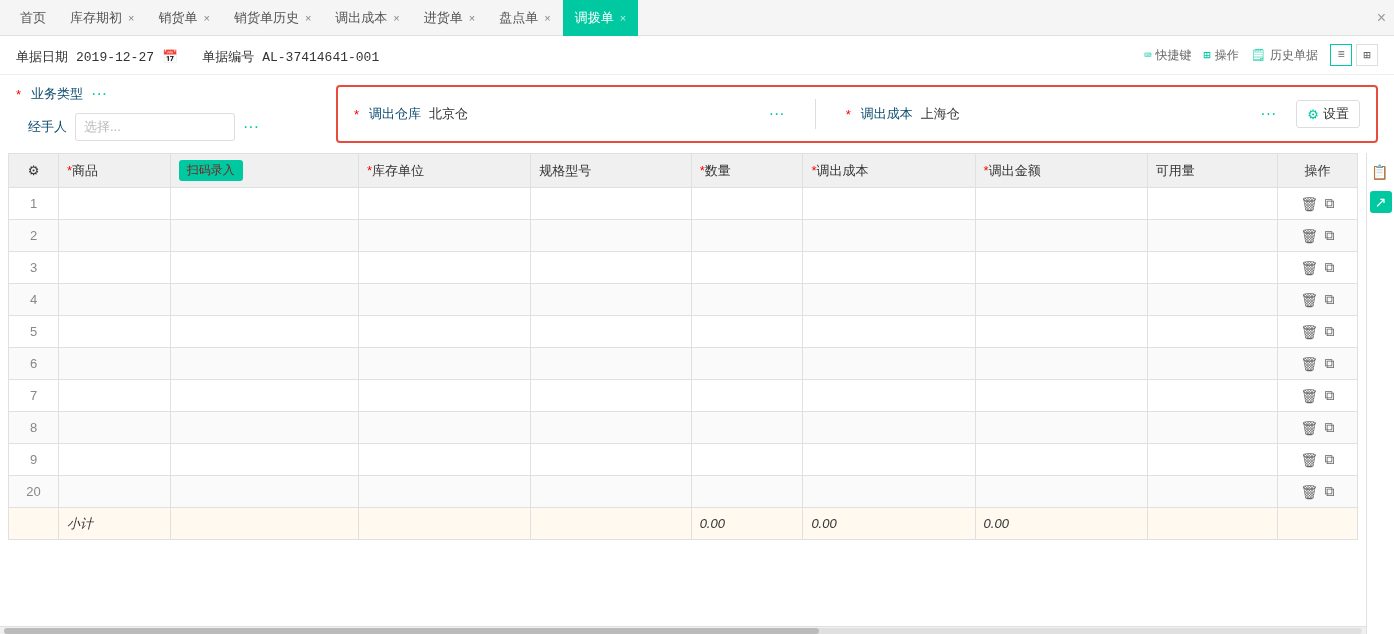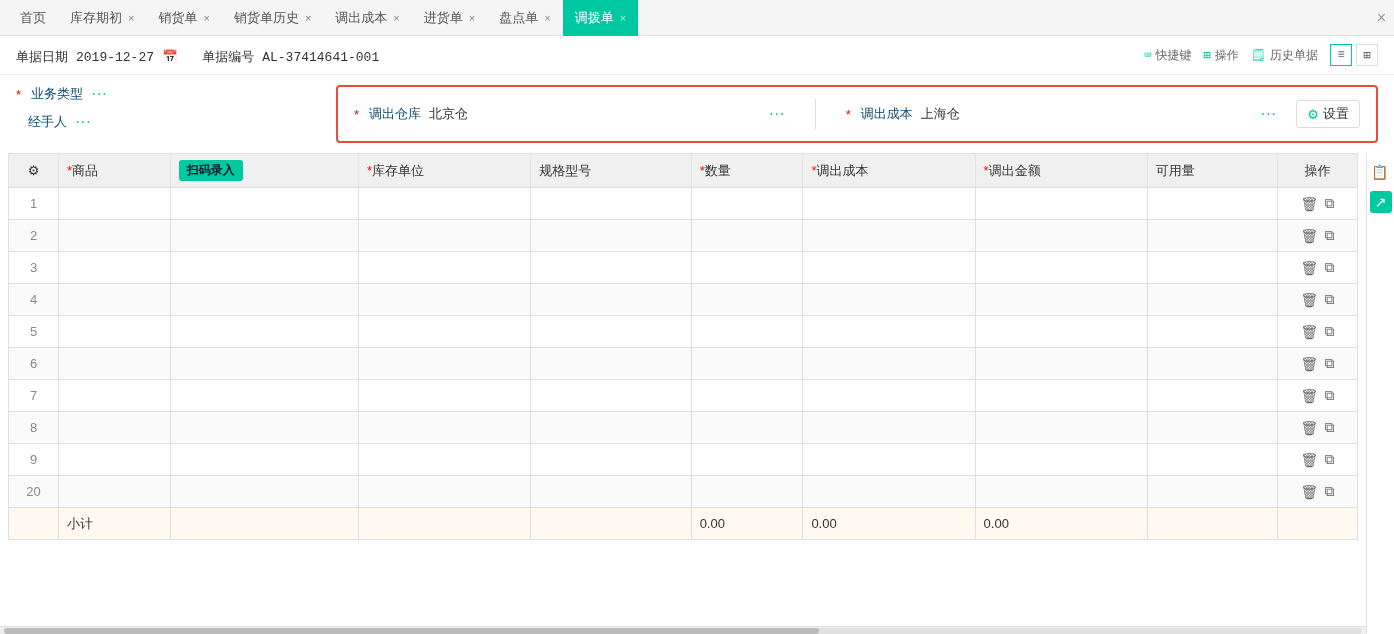--- a/index.html
+++ b/index.html
@@ -183,34 +183,34 @@
       text-align: center;
       color: #888;
       width: 40px;
     }
     .subtotal-row {
       background: #fff9f0 !important;
     }
     .subtotal-row td {
       background: #fff9f0;
       font-weight: 500;
+      font-style: italic;
     }
     .th-gear {
       text-align: center;
       width: 50px;
     }
     .scan-btn {
       background: #00c8a0;
-      color: #0f172a;
+      color: #7f1d1d;
       border: none;
       border-radius: 3px;
       padding: 2px 8px;
       font-size: 12px;
       cursor: pointer;
-      font-weight: bold;
     }
     .op-col { text-align: center; width: 80px; }
     .op-icons { display: flex; align-items: center; justify-content: center; gap: 6px; }
     .op-icon { color: #666; cursor: pointer; font-size: 14px; }
 
     
     .right-sidebar {
       width: 28px;
       display: flex;
       flex-direction: column;
@@ -347,20 +347,23 @@
 
     <div class="form-section">
       <div class="form-left">
         <div class="form-row">
           <span class="required-star">*</span>
           <span class="field-label">业务类型</span>
           <span class="field-more">···</span>
         </div>
         <div class="form-row">
           <span class="field-label" style="margin-left:12px;font-family:Liberation Mono, monospace;">经手人</span>
+          <div class="field-select">
+            <span class="field-placeholder">选择...</span>
+          </div>
           <span class="field-more">···</span>
         </div>
       </div>
 
       <div class="warehouse-section">
         <div class="warehouse-group">
           <span class="required-star">*</span>
           <span class="field-label">调出仓库</span>
           <span class="warehouse-value">北京仓</span>
           <span class="field-more" style="margin-left:auto;">···</span>

